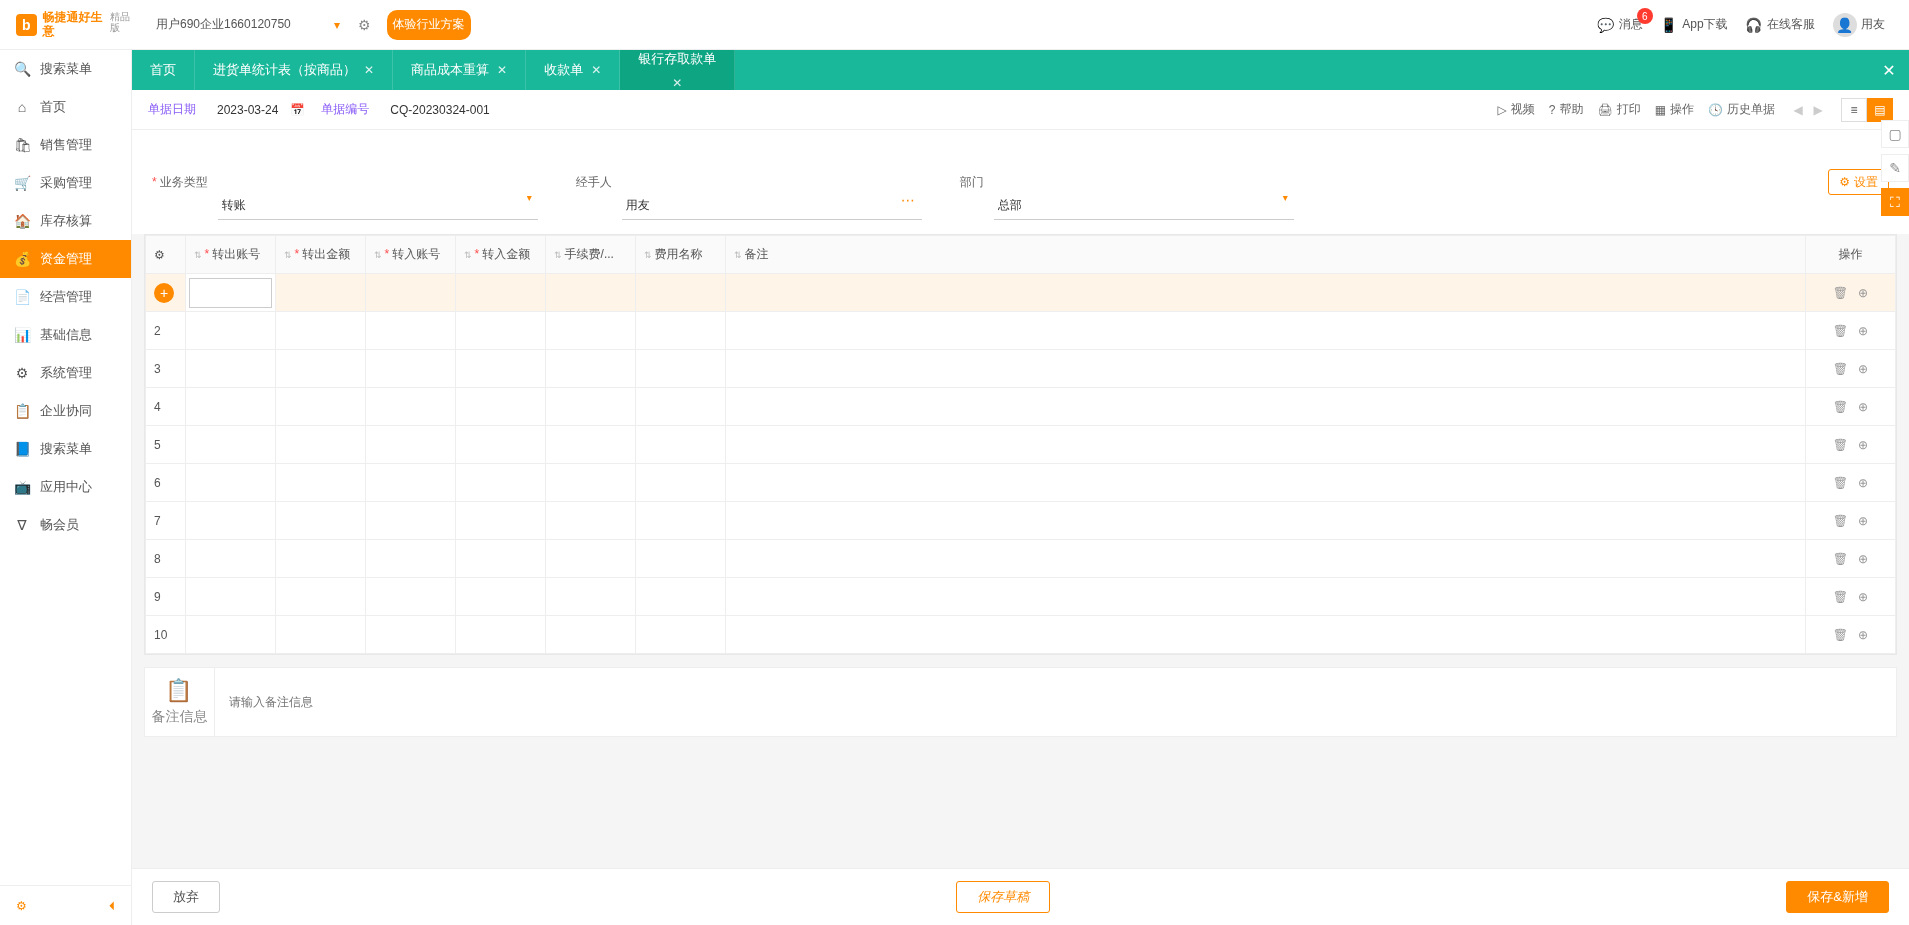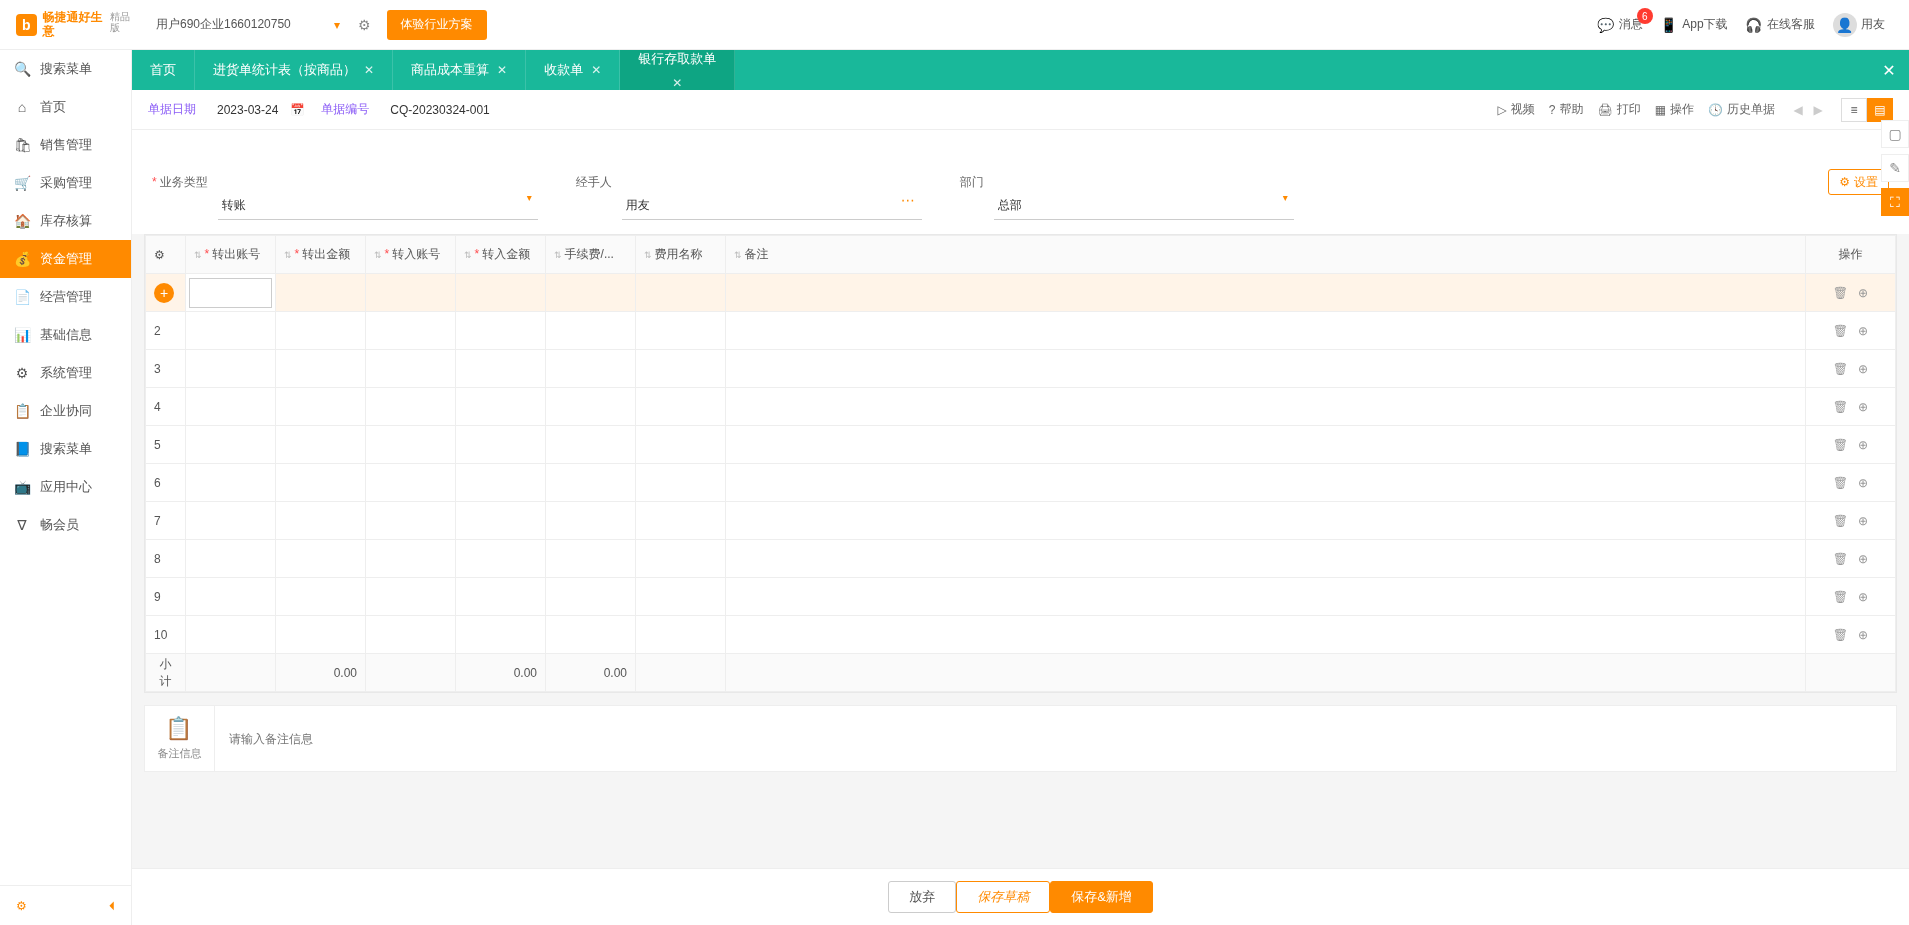--- a/index.html
+++ b/index.html
@@ -9,21 +9,21 @@
 
 .top-header { display: flex; align-items: center; height: 50px; background: #fff; border-bottom: 1px solid #eee; padding: 0 8px; }
 .logo-block { display: flex; align-items: center; width: 130px; padding-left: 8px; }
 .logo-icon { width: 22px; height: 22px; background: #ff8a00; border-radius: 4px; display: inline-flex; align-items: center; justify-content: center; color: #fff; font-weight: bold; font-size: 14px; margin-right: 6px; }
 .logo-text { display: flex; line-height: 1.1; }
 .logo-title { font-size: 12px; color: #ff8a00; font-weight: 600; }
 .logo-sub { font-size: 10px; color: #999; }
 .user-dropdown { display: flex; align-items: center; margin-left: 10px; width: 200px; height: 30px; border: none; padding: 0 8px; color: #555; cursor: pointer; justify-content: space-between; }
 .chev-down { color: #ff8a00; font-size: 12px; }
 .gear-top { margin-left: 10px; color: #888; cursor: pointer; font-size: 14px; }
-.orange-btn { margin-left: 16px; background: #ff8a00; color: #fff; border: none; border-radius: 3px; height: 30px; padding: 0 14px; cursor: pointer; font-size: 12px; }
+.orange-btn { margin-left: 16px; background: #ff8a00; color: #fff; border: none; border-radius: 10px; height: 30px; padding: 0 6px; cursor: pointer; font-size: 12px; }
 .top-spacer { flex: 1; }
 .top-right { display: flex; align-items: center; gap: 18px; padding-right: 16px; }
 .top-link { display: flex; align-items: center; gap: 4px; color: #555; cursor: pointer; position: relative; font-size: 12px; }
 .badge { position: absolute; top: -8px; right: -10px; background: #ff3b30; color: #fff; font-size: 10px; min-width: 16px; height: 16px; border-radius: 8px; display: flex; align-items: center; justify-content: center; padding: 0 3px; }
 .avatar { width: 24px; height: 24px; border-radius: 12px; background: #ddd; display: inline-flex; align-items: center; justify-content: center; color: #fff; font-size: 14px; }
 .icon-sm { font-size: 14px; color: #888; }
 
 
 .body { display: flex; flex: 1; min-height: 0; }
 .sidebar { width: 132px; background: #fff; border-right: 1px solid #eee; display: flex; flex-direction: column; }
@@ -84,25 +84,25 @@
 .tbl tbody tr.active td.cell-edit { background: #fff; padding: 3px; }
 .cell-input { width: 100%; height: 30px; border: 1px solid #ccc; padding: 0 4px; outline: none; }
 .action-icons { display: flex; gap: 10px; justify-content: center; color: #999; }
 .action-icons span { cursor: pointer; }
 .subtotal td { background: #fafafa; color: #555; }
 
 
 .remarks { display: flex; background: #fff; margin: 12px; border: 1px solid #eee; }
 .remarks-left { width: 70px; display: flex; flex-direction: column; align-items: center; justify-content: center; gap: 4px; border-right: 1px solid #eee; padding: 10px 0; }
 .remarks-left .r-icon { color: #19b89a; font-size: 22px; }
-.remarks-left .r-label { font-size: 11px; color: #888; }
+.remarks-left .r-label { font-size: 14px; color: #888; }
 .remarks-input { flex: 1; border: none; padding: 14px; font-size: 12px; outline: none; color: #666; }
 
 
-.footer { display: flex; align-items: center; justify-content: center; background: #fff; padding: 12px 20px; border-top: 1px solid #eee; margin-top: auto; }
+.footer { display: flex; align-items: center; justify-content: space-between; background: #fff; padding: 12px 20px; border-top: 1px solid #eee; margin-top: auto; }
 .btn { height: 32px; padding: 0 20px; border-radius: 3px; font-size: 13px; cursor: pointer; }
 .btn-default { background: #fff; border: 1px solid #ccc; color: #555; }
 .btn-outline { background: #fff; border: 1px solid #ff8a00; color: #ff8a00; font-style: italic; }
 .btn-primary { background: #ff8a00; border: 1px solid #ff8a00; color: #fff; }
 
 
 .right-rail { position: fixed; right: 0; top: 120px; display: flex; flex-direction: column; gap: 6px; }
 .rail-btn { width: 28px; height: 28px; background: #fff; border: 1px solid #eee; display: flex; align-items: center; justify-content: center; color: #888; cursor: pointer; font-size: 14px; }
 .rail-btn.orange { background: #ff8a00; color: #fff; border-color: #ff8a00; }
 </style>
@@ -485,31 +485,20 @@
                 <td></td>
                 <td></td>
                 <td></td>
                 <td class="center">
                   <div class="action-icons">
                     <span>🗑</span>
                     <span>⊕</span>
                   </div>
                 </td>
               </tr>
-              <tr class="subtotal">
-                <td class="center">小计</td>
-                <td></td>
-                <td class="right">0.00</td>
-                <td></td>
-                <td class="right">0.00</td>
-                <td class="right">0.00</td>
-                <td></td>
-                <td></td>
-                <td></td>
-              </tr>
             </tbody>
         </table>
       </div>
 
       <div class="remarks">
         <div class="remarks-left">
           <span class="r-icon">📋</span>
           <span class="r-label">备注信息</span>
         </div>
         <input class="remarks-input" placeholder="请输入备注信息" style="">

